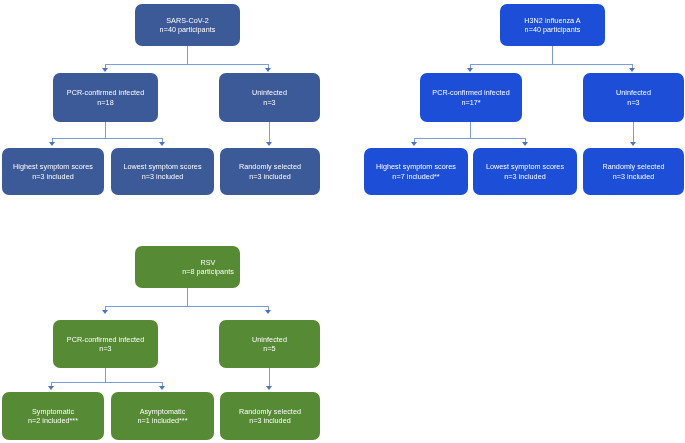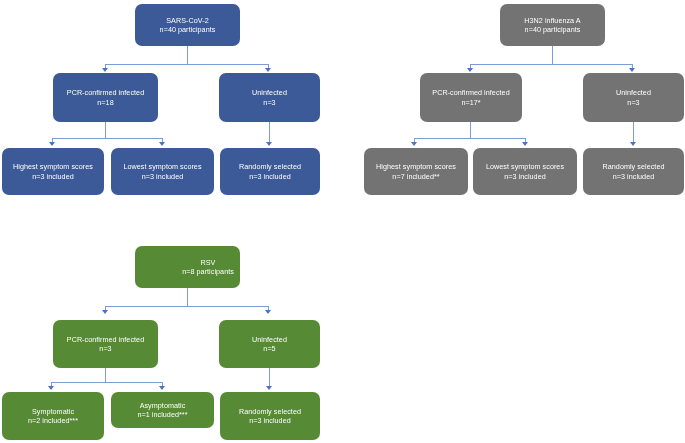--- a/index.html
+++ b/index.html
@@ -32,21 +32,21 @@
     line-height: 1.28;
     font-size: 7.2px;
     letter-spacing: 0.05px;
     padding: 2px 3px;
   }
   .node .ln {
     display: block;
     white-space: nowrap;
   }
   .c-blue  { background: #3D5A98; }
-  .c-gold  { background: #737373; }
+  .c-gold  { background: #1d4ed8; }
   .c-green { background: #568A35; }
 
   
   .conn {
     position: absolute;
     background: #7B9CD4;
   }
   .vline { width: 1px; }
   .hline { height: 1px; }
   .arrow {
@@ -218,21 +218,21 @@
     <div class="arrow" style="left:159.4px; top:386px;"></div>
     <div class="conn vline" style="left:269px; top:368px; width:1.4px; height:18px;"></div>
     <div class="arrow" style="left:266.4px; top:386px;"></div>
 
     <div class="node c-green" style="left:2px; top:392px; width:102px; height:48px;text-align:center;">
       <div>
         <span class="ln">Symptomatic</span>
         <span class="ln">n=2 included***</span>
       </div>
     </div>
-    <div class="node c-green" style="left:111px; top:392px; width:103px; height:36px;">
+    <div class="node c-green" style="left:111px; top:392px; width:103px; height:48px;">
       <div>
         <span class="ln">Asymptomatic</span>
         <span class="ln">n=1 included***</span>
       </div>
     </div>
     <div class="node c-green" style="left:220px; top:392px; width:100px; height:48px;">
       <div>
         <span class="ln">Randomly selected</span>
         <span class="ln">n=3 included</span>
       </div>

